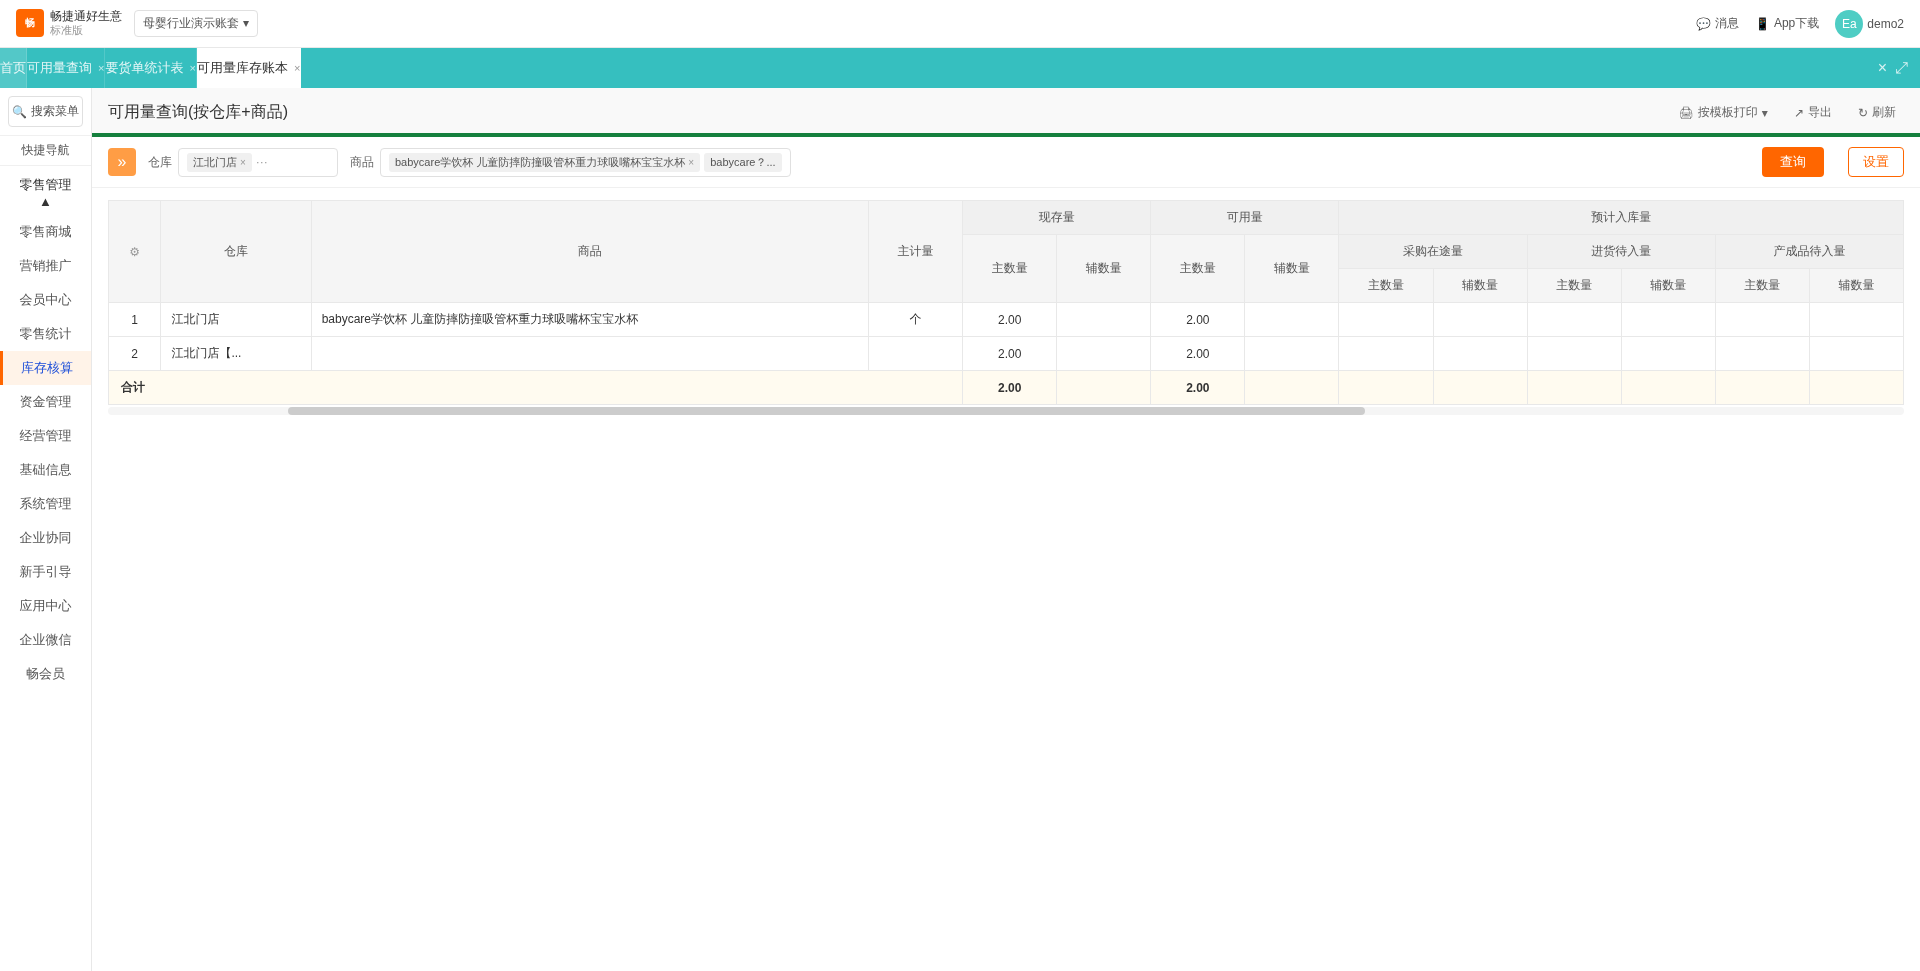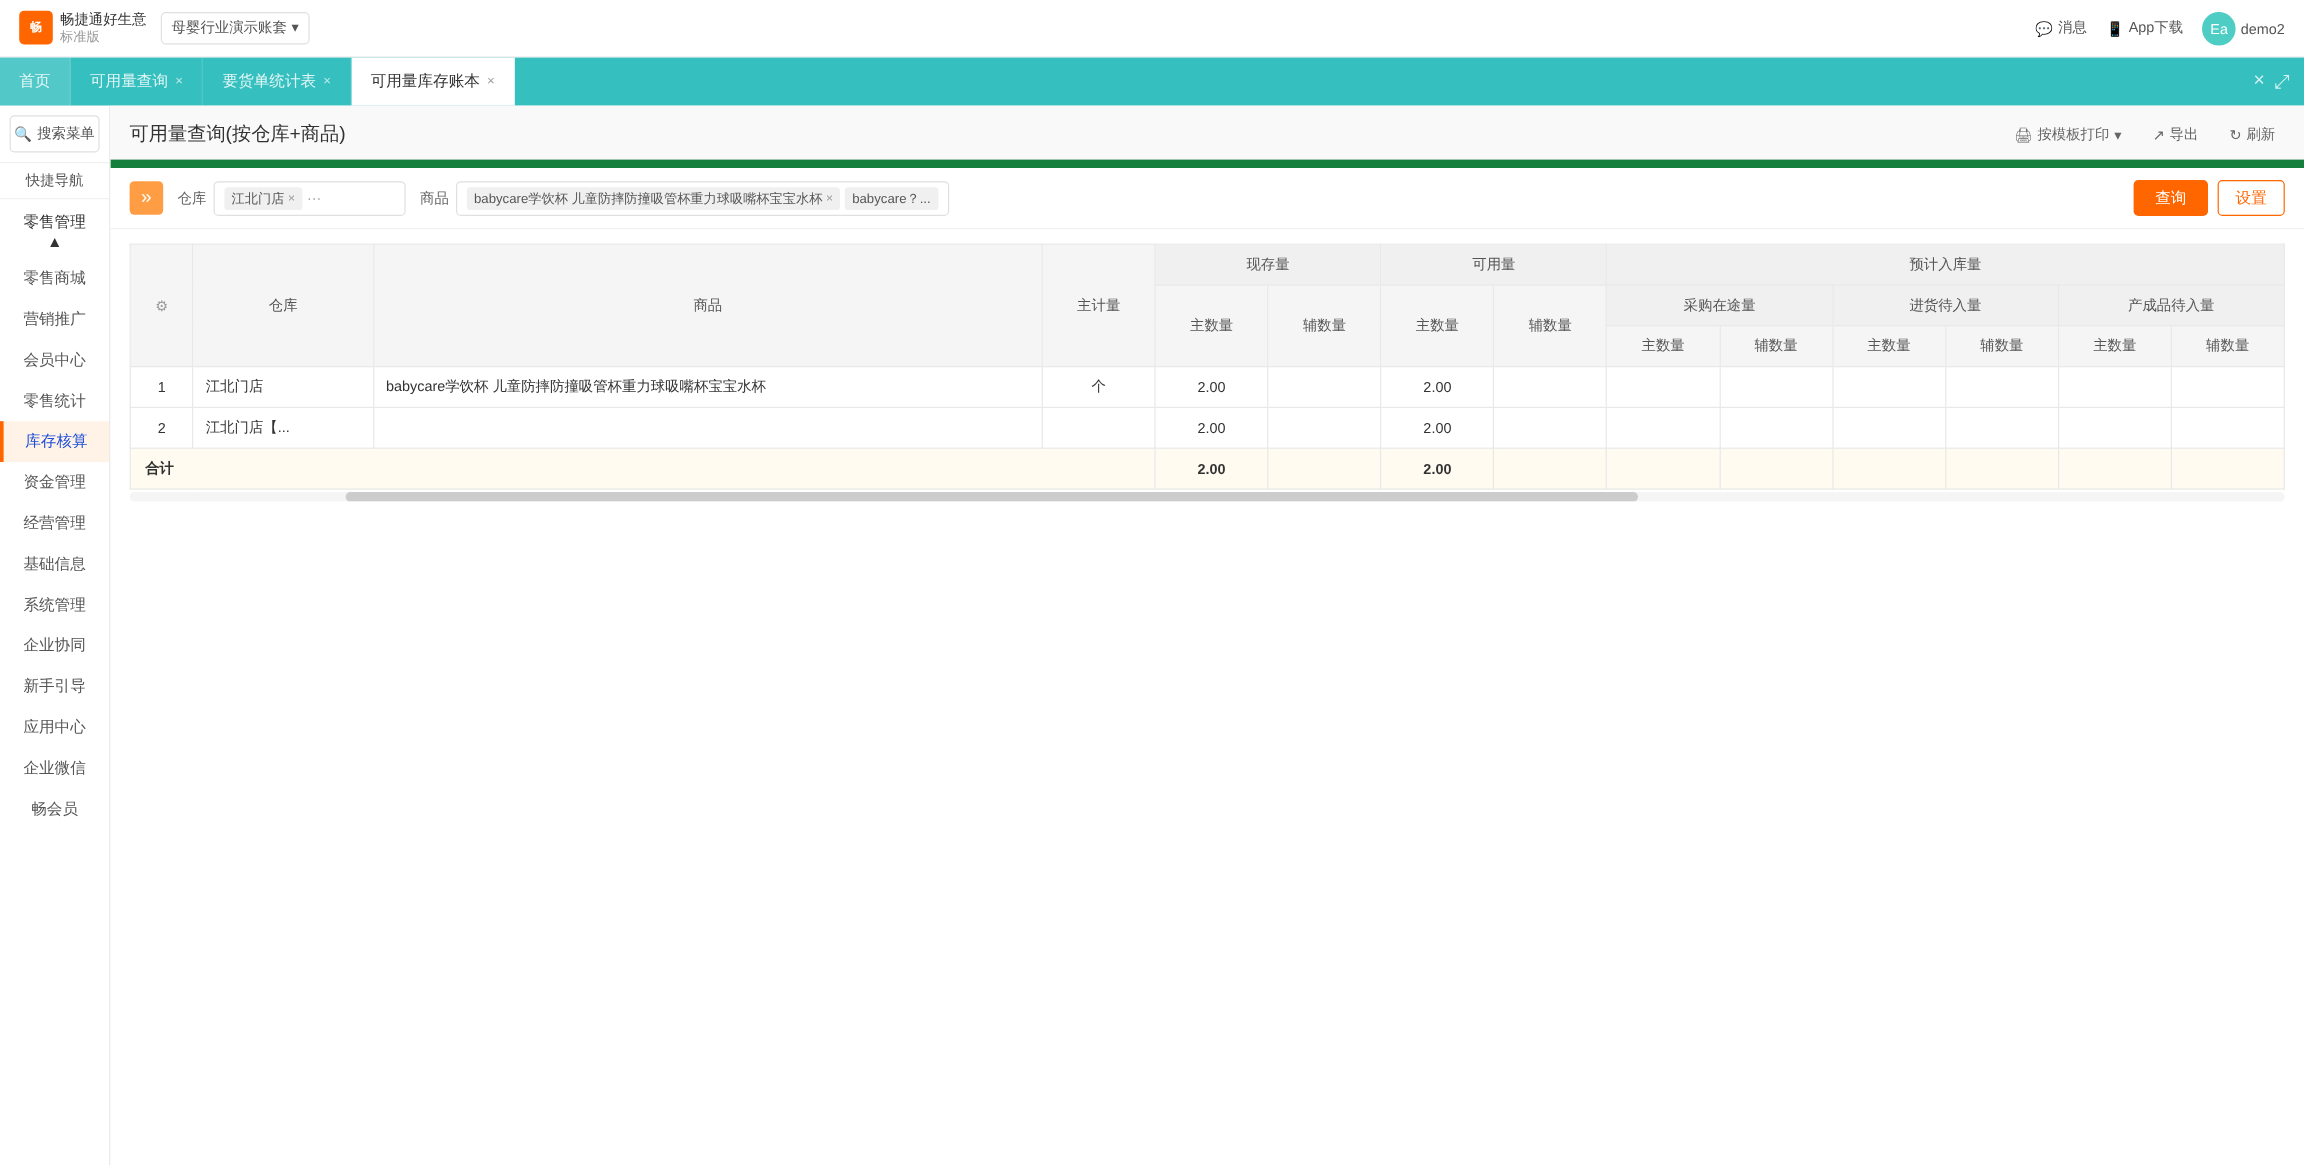--- a/index.html
+++ b/index.html
@@ -35,21 +35,21 @@
     .nav-tabs-bar {
       height: 40px;
       background: #36bfbf;
       display: flex;
       align-items: stretch;
       flex-shrink: 0;
       padding-left: 0;
     }
     .nav-tab {
       display: flex; align-items: center; gap: 6px;
-      padding: 0 16px; cursor: pointer; font-size: 13px;
+      padding: 0 0; cursor: pointer; font-size: 13px;
       color: rgba(255,255,255,0.85); white-space: nowrap;
       border-right: 1px solid rgba(255,255,255,0.15);
       transition: background 0.2s;
     }
     .nav-tab.active { background: #fff; color: #333; border-bottom: none; }
     .nav-tab .close-btn { font-size: 11px; color: rgba(255,255,255,0.7); cursor: pointer; }
     .nav-tab.active .close-btn { color: #999; }
     .nav-tab-home { background: rgba(255,255,255,0.15); }
     .nav-spacer { flex: 1; }
     .nav-tab-controls { display: flex; align-items: center; gap: 8px; padding: 0 12px; }
@@ -101,21 +101,21 @@
     .content-area { flex: 1; overflow-y: auto; padding: 0; background: #f5f5f5; }
 
     
     .page-content { padding: 0; background: #fff; min-height: 100%; }
 
     
     .page-header {
       display: flex; align-items: center; justify-content: space-between;
       padding: 12px 16px 8px;
       background: #f9f9f9;
-      border-bottom: 7px solid #15803d;
+      border-bottom: 4px solid #15803d;
     }
     .page-title { font-size: 16px; color: #333; font-weight: 500; }
     .page-header-actions { display: flex; align-items: center; gap: 10px; }
     .header-action-btn {
       display: flex; align-items: center; gap: 4px;
       font-size: 12px; color: #666; cursor: pointer;
       padding: 4px 8px; border-radius: 3px;
     }
 
     
@@ -142,21 +142,21 @@
       padding: 4px 8px; min-width: 160px; background: #fff;
       font-size: 12px; color: #333;
     }
     .filter-tag {
       display: inline-flex; align-items: center; gap: 3px;
       background: #f0f0f0; border-radius: 3px;
       padding: 2px 6px; font-size: 11px; color: #555;
     }
     .filter-tag .remove { cursor: pointer; color: #999; font-size: 10px; }
     .filter-more { color: #999; cursor: pointer; }
-    .filter-actions { margin-left: auto; display: flex; gap: 8px; }
+    .filter-actions { margin-left: auto; display: flex; gap: 24px; }
     .btn-query {
       padding: 6px 18px; background: #ff6600; color: white;
       border: none; border-radius: 4px; cursor: pointer; font-size: 13px;
     }
     .btn-settings {
       padding: 2px 14px; background: #fff; color: #ff6600;
       border: 1px solid #ff6600; border-radius: 4px; cursor: pointer; font-size: 13px;
     }
 
     

